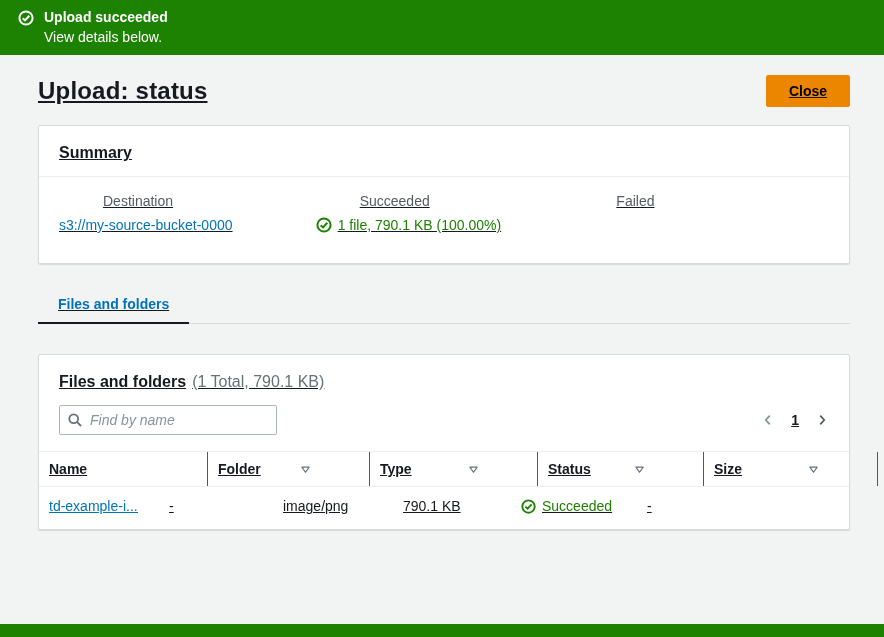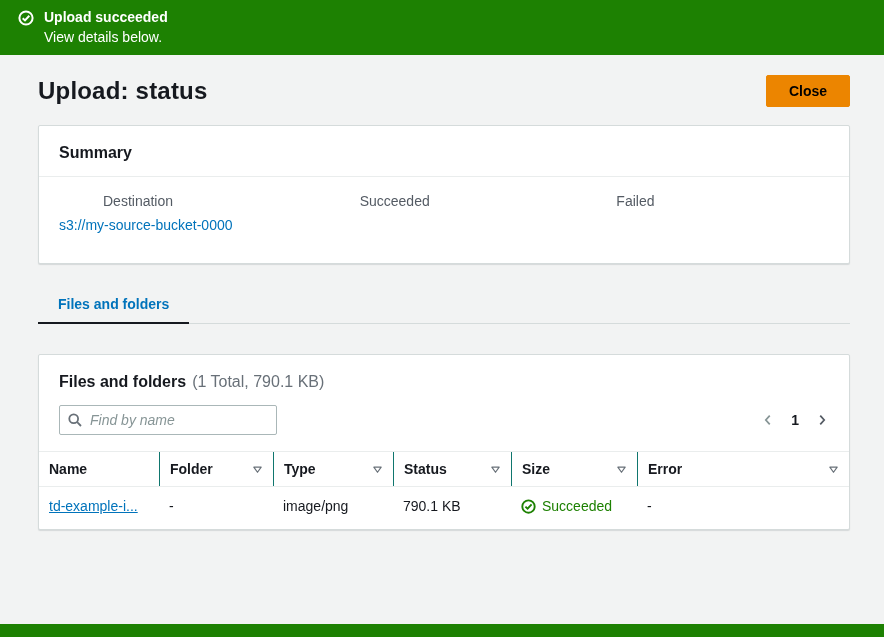--- a/index.html
+++ b/index.html
@@ -18,21 +18,21 @@
     background: #1d8102;
     color: #fff;
     padding: 9px 18px 10px;
     display: flex;
     gap: 10px;
     align-items: flex-start;
   }
   .flashbar svg { margin-top: 1px; }
   .flash-title { font-weight: 700; margin-bottom: 4px; }
   
-  .content { flex: 1; padding: 0 34px 8px 38px; display: flex; flex-direction: column; }
+  .content { flex: 1; padding: 0 34px 8px 38px; display: flex; flex-direction: column; text-decoration: underline; }
   .page-header {
     display: flex; justify-content: space-between; align-items: center;
     margin: 20px 0 18px;
   }
   .page-title { font-size: 24px; font-weight: 700; letter-spacing: .2px; }
   .btn-primary {
     background: #ec8500;
     border: 1px solid #ec8500;
     color: #000;
     font-weight: 700;
@@ -120,21 +120,21 @@
   }
   .pagination { display: flex; align-items: center; gap: 16px; color: #879596; }
   .page-btn { cursor: pointer; display: flex; align-items: center; }
   .page-num { color: #16191f; font-weight: 700; cursor: pointer; }
   
   .table { margin-top: 16px; border-top: 1px solid #eaeded; }
   .thead, .trow {
     display: grid;
     grid-template-columns: 120px 114px 120px 118px 126px 1fr;
   }
-  .thead { border-bottom: 1px solid #eaeded; }
+  .thead { border-bottom: 1px solid #eaeded; gap: 48px; }
   .th {
     padding: 9px 10px;
     font-weight: 700;
     display: flex; align-items: center; justify-content: space-between;
   }
   .th + .th { border-left: 1px solid #0f766e; }
   .sort-icon { color: #687078; display: flex; }
   .td { padding: 11px 10px 15px; }
   .name-link { color: #0073bb; text-decoration: underline; cursor: pointer; }
   .status-cell { display: flex; align-items: center; gap: 6px; color: #1d8102; }
@@ -171,20 +171,29 @@
     </div>
     <div class="summary-body">
       <div>
         <div class="field-label">Destination</div>
         <div class="field-value">
           <a class="link">s3://my-source-bucket-0000</a>
         </div>
       </div>
       <div>
         <div class="field-label">Succeeded</div>
+        <div class="field-value val-success">
+          <span style="display:flex;">
+            <svg width="16" height="16" viewBox="0 0 16 16">
+              <circle cx="8" cy="8" r="6.6" fill="none" stroke="#1d8102" stroke-width="2"></circle>
+              <path d="M4.7 8.2 L7 10.4 L11.3 5.8" fill="none" stroke="#1d8102" stroke-width="2"></path>
+            </svg>
+          </span>
+          <span>1 file, 790.1 KB (100.00%)</span>
+        </div>
       </div>
       <div>
         <div class="field-label">Failed</div>
       </div>
     </div>
   </div>
 
   <div class="tabs">
     <div class="tab active">Files and folders</div>
   </div>

